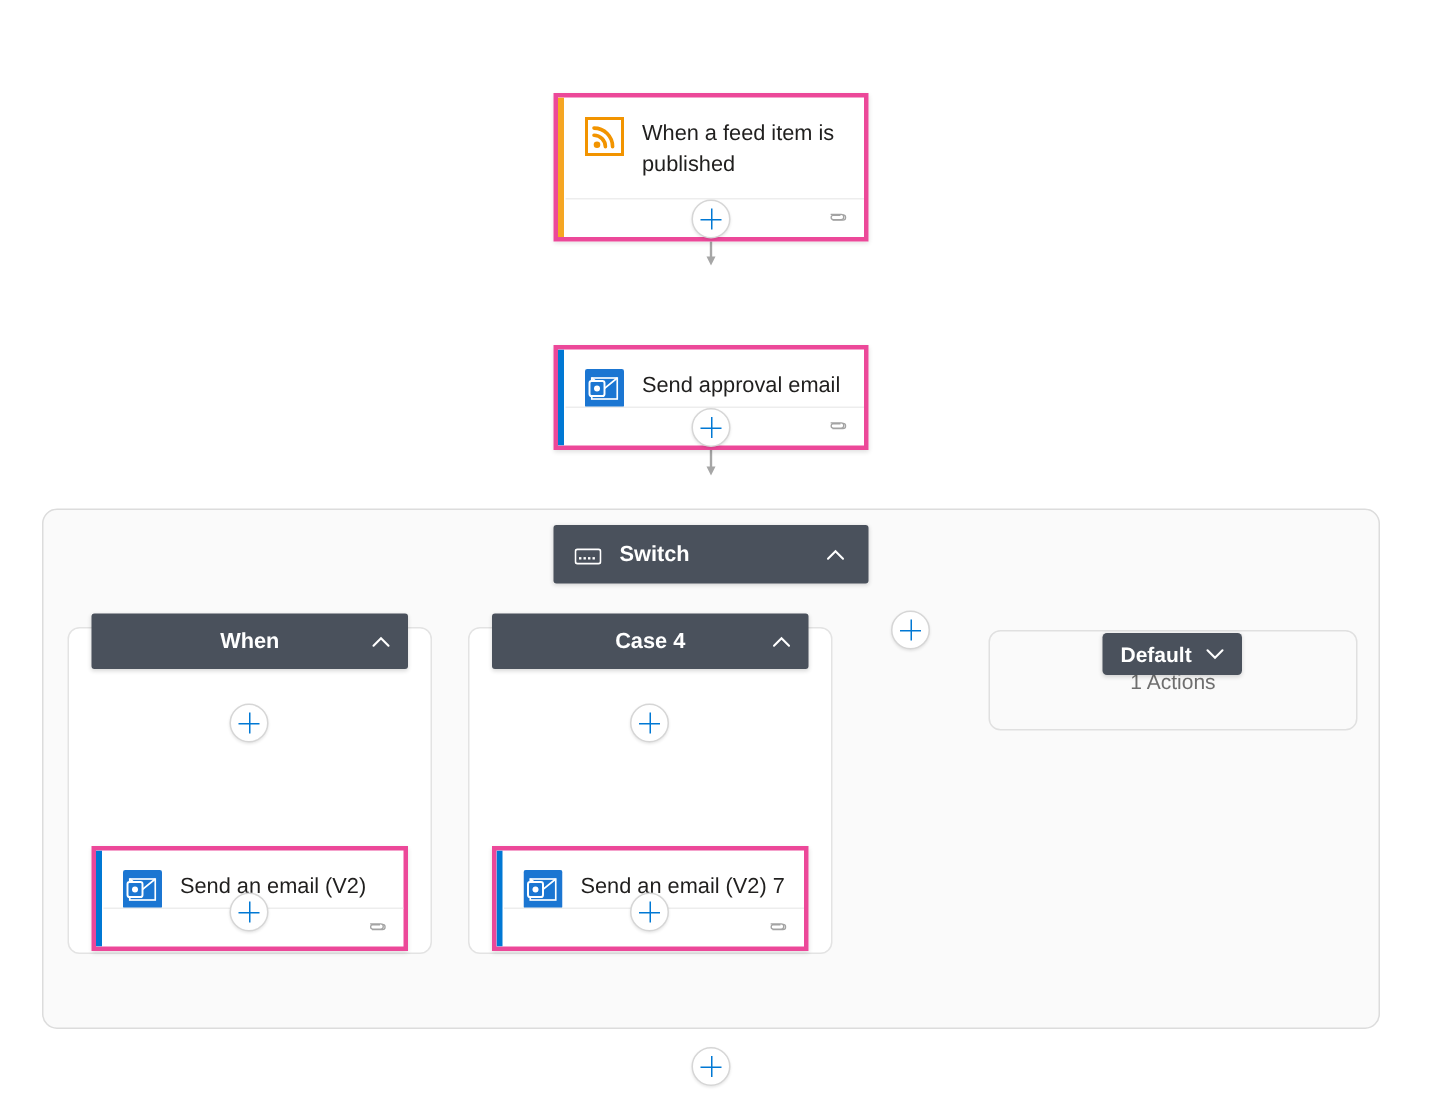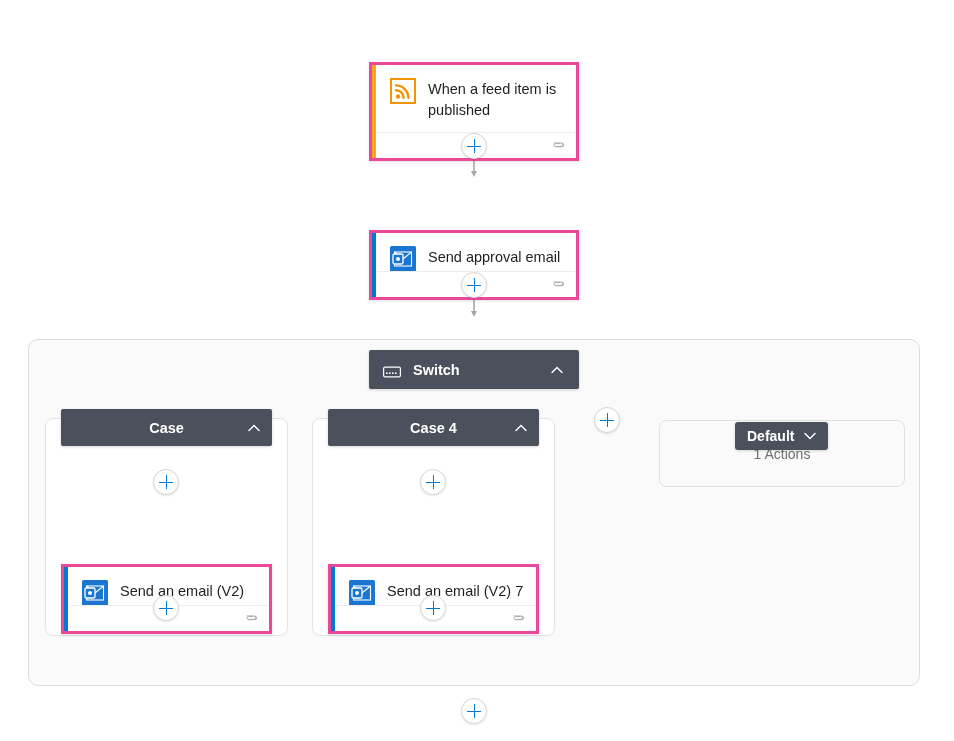--- a/index.html
+++ b/index.html
@@ -282,21 +282,21 @@
     <span class="pill-title">Switch</span>
     <span class="spacer"></span>
     <span class="pill-chevron">
       <svg viewBox="0 0 16 16" width="16" height="16">
         <path d="M3,10.5 L8,5.5 L13,10.5" fill="none" stroke="#ffffff" stroke-width="1.4" stroke-linecap="round"></path>
       </svg>
     </span>
   </div>
 
   <div class="pill case" style="left:61px; top:409px; width:211px;">
-    <span class="pill-title">Case</span>
+    <span class="pill-title">When</span>
     <span class="pill-chevron">
       <svg viewBox="0 0 16 16" width="16" height="16">
         <path d="M3,10.5 L8,5.5 L13,10.5" fill="none" stroke="#ffffff" stroke-width="1.4" stroke-linecap="round"></path>
       </svg>
     </span>
   </div>
 
   <div class="plus" style="left:153px; top:469px;"></div>
 
   <div class="card" style="left:61px; top:516px; width:211px; height:70px;text-align:right;">

